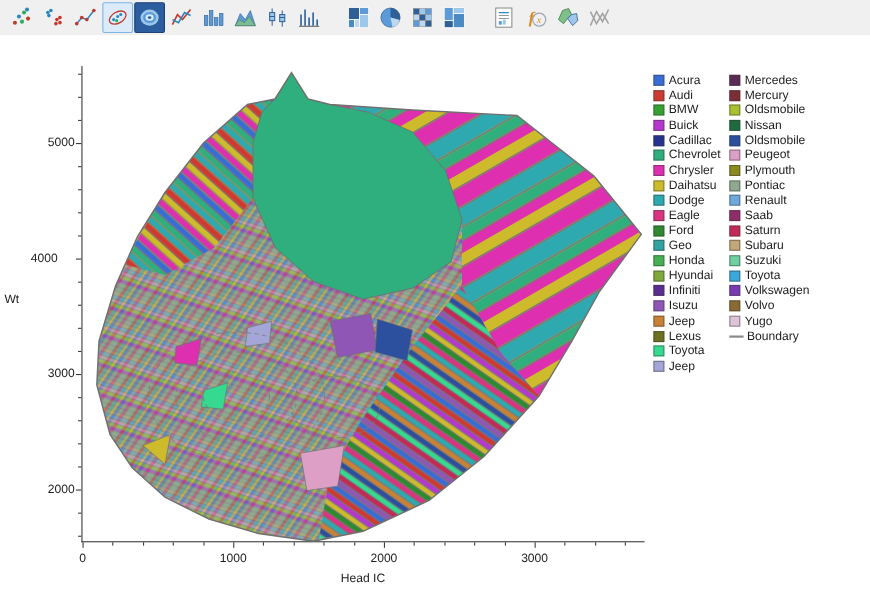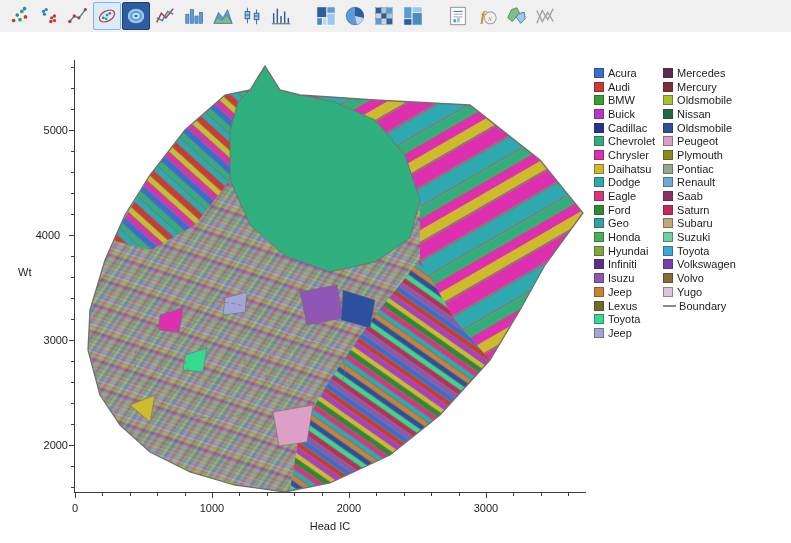--- a/index.html
+++ b/index.html
@@ -15,21 +15,21 @@
   .tb-btn.gap-before{margin-left:16px;}
   .chart-panel{position:absolute;top:32px;left:0;right:0;bottom:0;background:#ffffff;}
   .chart-title{position:absolute;top:5px;left:60px;width:530px;text-align:center;
     font-size:13px;font-weight:bold;color:#111;}
   .plot-svg{position:absolute;left:75px;top:28px;}
   .axis{position:absolute;background:#3c3c3c;}
   .tick{position:absolute;background:#3c3c3c;}
   .tick-label{position:absolute;font-size:11px;color:#1c1c1c;}
   .x-axis-label{position:absolute;top:488px;left:75px;width:510px;text-align:center;
     font-size:11px;color:#1c1c1c;}
-  .y-axis-label{position:absolute;left:18px;top:234px;font-size:11px;color:#1c1c1c;}
+  .y-axis-label{position:absolute;left:4px;top:234px;font-size:11px;color:#1c1c1c;}
   .legend{position:absolute;left:594px;top:34px;display:flex;gap:8px;}
   .legend-col{display:flex;flex-direction:column;}
   .legend-item{display:flex;align-items:center;height:13.7px;font-size:11px;
     color:#1c1c1c;white-space:nowrap;cursor:default;}
   .swatch{width:10px;height:10px;margin-right:4px;border:1px solid rgba(50,50,50,.45);
     box-sizing:border-box;flex:none;}
   .line-swatch{width:13px;height:0;border-top:2px solid #8a8a8a;margin-right:3px;flex:none;}
 </style>
 </head>
 <body>
@@ -516,21 +516,21 @@
     <div class="tick-label" style="left:192px;top:470px;width:40px;text-align:center;">1000</div>
     <div class="tick" style="left:349px;left:349px;width:1px;height:5px;left:349px;top:461px;width:1px;height:5px;"></div>
     <div class="tick-label" style="left:329px;top:470px;width:40px;text-align:center;">2000</div>
     <div class="tick" style="left:486.00000000000006px;left:486.00000000000006px;width:1px;height:5px;left:486.00000000000006px;top:461px;width:1px;height:5px;"></div>
     <div class="tick-label" style="left:466.00000000000006px;top:470px;width:40px;text-align:center;">3000</div>
     <div class="tick" style="left:69px;top:413px;width:5px;height:1px;"></div>
     <div class="tick-label" style="left:28px;top:407px;width:40px;text-align:right;">2000</div>
     <div class="tick" style="left:69px;top:308px;width:5px;height:1px;"></div>
     <div class="tick-label" style="left:28px;top:302px;width:40px;text-align:right;">3000</div>
     <div class="tick" style="left:69px;top:203px;width:5px;height:1px;"></div>
-    <div class="tick-label" style="left:28px;top:197px;width:40px;text-align:center;">4000</div>
+    <div class="tick-label" style="left:28px;top:197px;width:40px;text-align:left;">4000</div>
     <div class="tick" style="left:69px;top:98px;width:5px;height:1px;"></div>
     <div class="tick-label" style="left:28px;top:92px;width:40px;text-align:right;">5000</div>
     <div class="tick" style="left:102.4px;top:461px;width:1px;height:3px;"></div>
     <div class="tick" style="left:129.8px;top:461px;width:1px;height:3px;"></div>
     <div class="tick" style="left:157.2px;top:461px;width:1px;height:3px;"></div>
     <div class="tick" style="left:184.60000000000002px;top:461px;width:1px;height:3px;"></div>
     <div class="tick" style="left:239.4px;top:461px;width:1px;height:3px;"></div>
     <div class="tick" style="left:266.8px;top:461px;width:1px;height:3px;"></div>
     <div class="tick" style="left:294.20000000000005px;top:461px;width:1px;height:3px;"></div>
     <div class="tick" style="left:321.6px;top:461px;width:1px;height:3px;"></div>

